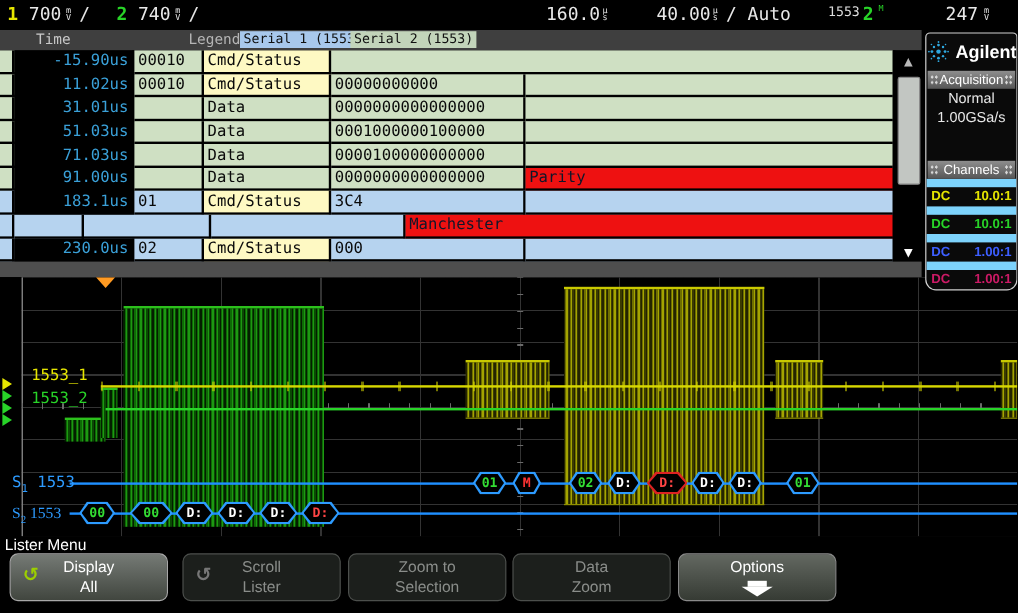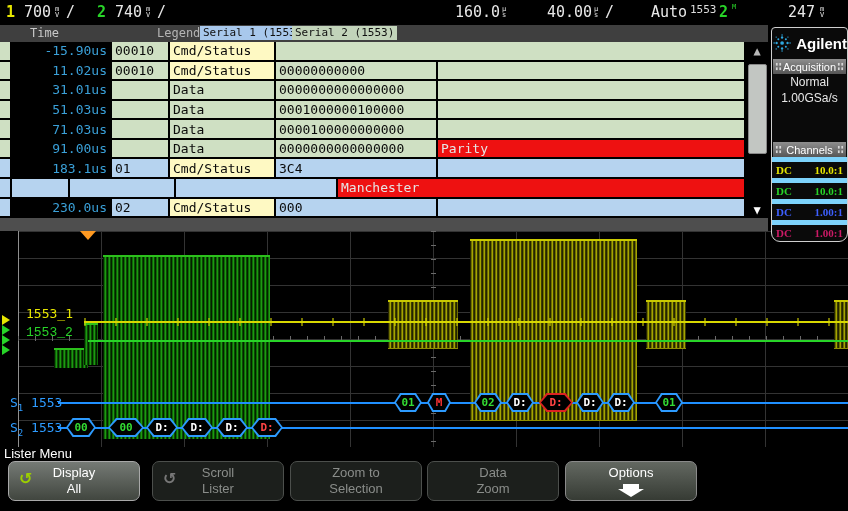--- a/index.html
+++ b/index.html
@@ -16,21 +16,21 @@
   .st-ch1-slash{left:66px;}
   .st-ch2-num{left:97px;color:#28d428;font-weight:bold;}
   .st-ch2-scale{left:115px;}
   .st-ch2-unit{left:146px;}
   .st-ch2-slash{left:157px;}
   .st-delay{left:455px;}
   .st-delay-unit{left:502px;}
   .st-tb{left:547px;}
   .st-tb-unit{left:594px;}
   .st-tb-slash{left:605px;}
-  .st-auto{left:651px;}
+  .st-auto{left:623px;}
   .st-proto{left:690px;font-size:11px;top:6px;color:#ddd;}
   .st-src{left:719px;color:#28d428;font-weight:bold;}
   .st-src-flag{left:732px;top:2px;font-size:7px;color:#28d428;}
   .st-level{left:788px;}
   .st-level-unit{left:820px;}
   .stack{display:inline-flex;flex-direction:column;font-size:7px;line-height:6px;
          top:6px !important;color:#e8e8e8;text-align:center;}
   .stack div{height:6px;}
 
   
@@ -49,21 +49,21 @@
   .c-marker{width:10px;padding:0;}
   .c-time{width:92px;justify-content:flex-end;}
   .c-rt{width:50px;}
   .c-type{width:98px;}
   .c-data{width:154px;}
   .c-err{flex:1;border-right:none;}
   .stripe-green .cell{background:#cfe0c3;}
   .stripe-blue  .cell{background:#b6d3ef;}
   .lrow .c-time{background:#000;color:#3aa0d8;}
   .lrow .c-type.cmd{background:#fef9c3;}
-  .lrow .c-err.has-err{background:#ee1111;color:#e5e5e5;}
+  .lrow .c-err.has-err{background:#ee1111;color:#0f172a;}
 
   
   .scrollbar{position:absolute;right:0;top:17px;width:22px;height:176px;background:#000;
              border-left:2px solid #000;}
   .sb-up,.sb-down{position:absolute;left:0;width:100%;height:17px;display:flex;
                   align-items:center;justify-content:center;font-size:12px;}
   .sb-up{top:0;color:#b8b8b8;}
   .sb-down{bottom:0;color:#fff;}
   .sb-thumb{position:absolute;top:22px;left:2px;width:17px;height:88px;background:#c2c6c2;
             border-radius:2px;border:1px solid #888;}
@@ -80,22 +80,22 @@
   .sec-head{position:relative;height:15px;margin:1px 1px 0 1px;color:#fff;font-size:11px;
             display:flex;align-items:center;justify-content:center;
             background:linear-gradient(#8e8e8e,#565656);}
   .grip{position:absolute;top:3px;width:7px;height:9px;
         background-image:radial-gradient(#d8d8d8 1px,transparent 1px);background-size:3.5px 4.5px;}
   .grip.gl{left:2px;} .grip.gr{right:2px;}
   .acq-line{height:16px;display:flex;align-items:center;justify-content:center;color:#e8e8e8;
             font-size:12px;}
   .panel-spacer{flex:1;}
   .ch-row{height:16px;display:flex;align-items:center;justify-content:space-between;
-          padding:0 4px;font-family:Liberation Serif, serif;font-size:11px;font-weight:bold;
-          border-top:5px solid #7dd3fc;}
+          padding:0 4px;font-family:Liberation Sans, sans-serif;font-size:11px;font-weight:bold;
+          border-top:7px solid #7dd3fc;}
 
   
   .wave{position:absolute;left:0;top:231px;width:848px;height:216px;background:#000;overflow:hidden;
         font-family:"DejaVu Sans Mono",monospace;}
   .grid{position:absolute;left:18px;top:0;right:0;bottom:0;
         background-image:repeating-linear-gradient(90deg,#333 0 1px,transparent 1px 83px),
                          repeating-linear-gradient(180deg,#333 0 1px,transparent 1px 27px);}
   .grid-left{position:absolute;left:18px;top:0;bottom:0;width:1px;background:#8f8f8f;}
   .h-ticks{position:absolute;left:18px;right:0;top:105px;height:5px;
            background:repeating-linear-gradient(90deg,#6a6a6a 0 1px,transparent 1px 17px);}
@@ -367,26 +367,26 @@
           </div>
         </div>
         <div class="hex" style="left: 251px; top: 187px; width: 32px; background: rgb(45, 155, 255);">
           <div class="hex-in">
             <span style="color: rgb(255, 68, 68);">D:</span>
           </div>
         </div>
       </div>
 
     <div class="lbl" style="left:26px;top:75px;color:#e6e600;">1553_1</div>
-    <div class="lbl" style="left:26px;top:94px;color:#28d428;font-family:Liberation Mono, monospace;">1553_2</div>
+    <div class="lbl" style="left:26px;top:94px;color:#28d428;">1553_2</div>
     <div class="lbl" style="left:10px;top:164px;color:#2d9bff;z-index:7;">
       <span>S</span><sub>1</sub>
       <span>1553</span>
     </div>
-    <div class="lbl" style="left:10px;top:189px;color:#2d9bff;z-index:7;">
+    <div class="lbl" style="left:10px;top:189px;color:#2d9bff;z-index:7;font-family:Liberation Serif, serif;">
       <span>S</span><sub>2</sub>
       <span>1553</span>
     </div>
   </div>
 
   <div class="panel">
     <div class="brand">
       <svg width="22" height="22" viewBox="0 0 24 24">
         <g fill="#2ea8e0">
           <circle cx="12" cy="12" r="2.2"></circle>

